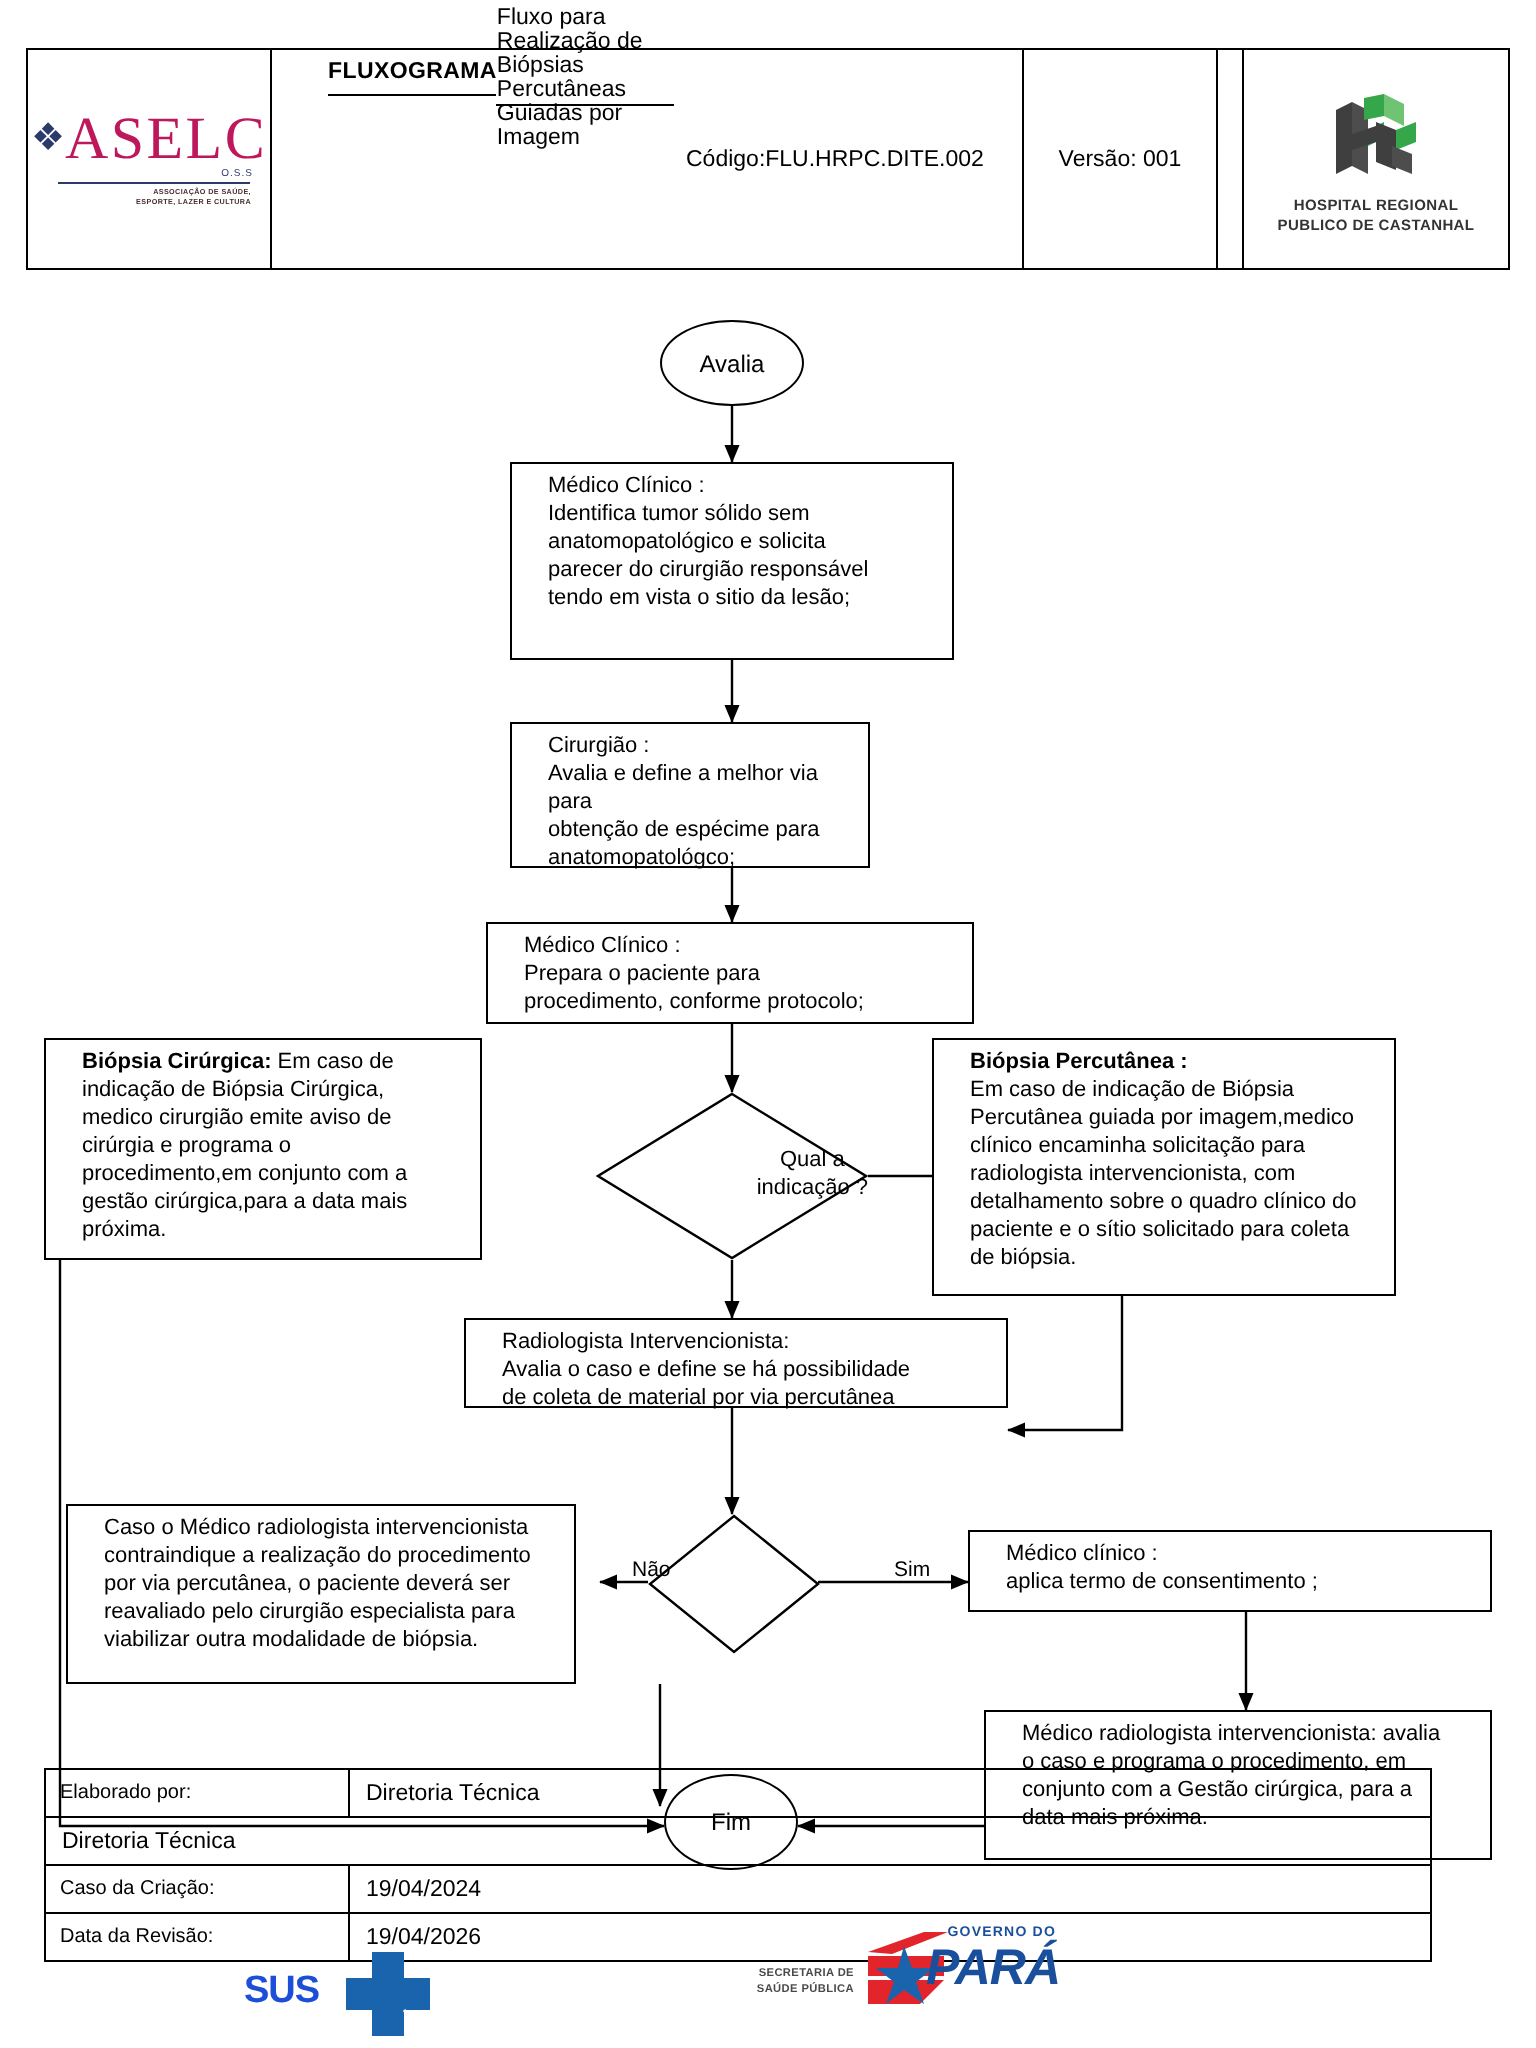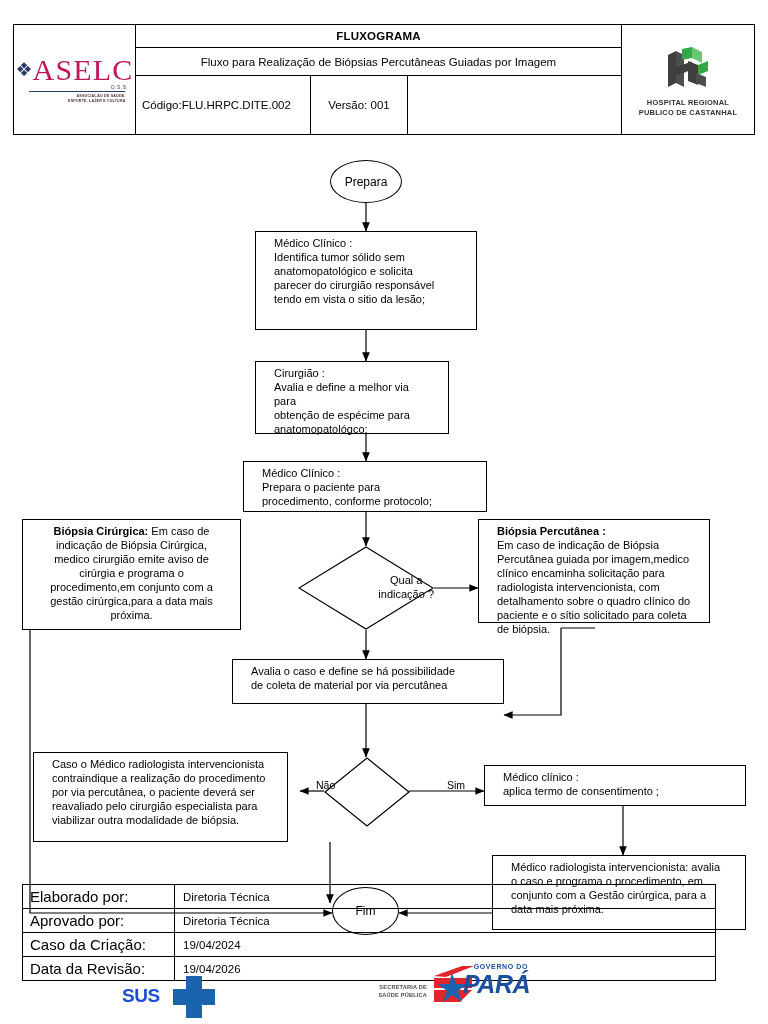--- a/index.html
+++ b/index.html
@@ -8,21 +8,21 @@
     font-family:"Liberation Sans","DejaVu Sans",sans-serif;
     color:#000;
   }
   .page{position:absolute;left:0;top:0;width:768px;height:1024px;}
 
   
   .hdr{position:absolute;left:13px;top:24px;width:742px;height:111px;
        border:1.5px solid #000;box-sizing:border-box;display:flex;}
   .hdr-logo{width:122px;border-right:1.5px solid #000;box-sizing:border-box;
             display:flex;align-items:center;justify-content:center;}
-  .hdr-mid{flex:1;display:flex;flex-direction:column;box-sizing:border-box;}
+  .hdr-mid{flex:1;display:flex;flex-direction:row;box-sizing:border-box;margin-left:28px;}
   .hdr-right{width:133px;border-left:1.5px solid #000;box-sizing:border-box;
              display:flex;flex-direction:column;align-items:center;justify-content:center;}
   .hdr-r1{height:22px;border-bottom:1.2px solid #000;display:flex;align-items:center;
           justify-content:center;font-size:11.5px;font-weight:bold;letter-spacing:.2px;}
   .hdr-r2{height:27px;border-bottom:1.2px solid #000;display:flex;align-items:center;
           justify-content:center;font-size:11.5px;}
   .hdr-r3{flex:1;display:flex;}
   .hc{box-sizing:border-box;display:flex;align-items:center;padding:0 6px;font-size:11.5px;}
   .hc.b{border-right:1.2px solid #000;}
   .hc-cod{width:175px;justify-content:flex-start;}
@@ -59,21 +59,21 @@
   .edge-lbl{position:absolute;font-size:10.5px;background:transparent;}
 
   
   #wires{position:absolute;left:0;top:0;width:768px;height:1024px;pointer-events:none;}
 
   
   .signoff{position:absolute;left:22px;top:884px;width:694px;
            border:1.3px solid #000;border-bottom:none;box-sizing:border-box;background:transparent;}
   .so-row{display:flex;border-bottom:1.3px solid #000;height:24px;box-sizing:border-box;}
   .so-lbl{width:152px;border-right:1.3px solid #000;box-sizing:border-box;
-          display:flex;align-items:center;padding-left:7px;font-size:15px;}
+          display:flex;align-items:center;padding-left:7px;font-size:10px;}
   .so-val{flex:1;display:flex;align-items:center;padding-left:8px;font-size:11.5px;}
 
   
   .sus{position:absolute;left:122px;top:975px;width:92px;height:44px;}
   .sus-txt{position:absolute;left:0;top:10px;font-family:"Liberation Sans",sans-serif;
            font-weight:bold;font-size:19px;color:#1d4ed8;letter-spacing:-.5px;}
   .sus-cross{position:absolute;left:50px;top:0;width:44px;height:44px;}
   .secsaude{position:absolute;left:365px;top:983px;width:62px;text-align:right;
             font-size:5.6px;font-weight:bold;color:#4a4a4a;line-height:1.5;letter-spacing:.2px;}
   .para{position:absolute;left:432px;top:962px;width:96px;height:42px;}
@@ -168,32 +168,32 @@
 
       <path d="M30,630 L30,913 L332,913"></path>
     </g>
 
     <g stroke="#000" stroke-width="1.2" fill="none">
       <path d="M561,628 L595,628"></path>
     </g>
   </svg>
 
   <div class="shape ellipse" style="left:330px;top:160px;width:72px;height:43px;">
-    <span>Prepara</span>
+    <span>Avalia</span>
   </div>
 
   <div class="shape box" style="left:255px;top:231px;width:222px;height:99px;">
     <div>Médico Clínico :</div>
     <div>Identifica tumor sólido sem</div>
     <div>anatomopatológico e solicita</div>
     <div>parecer do cirurgião responsável</div>
     <div>tendo em vista o sitio da lesão;</div>
   </div>
 
-  <div class="shape box" style="left:255px;top:361px;width:194px;height:73px;">
+  <div class="shape box" style="left:255px;top:361px;width:180px;height:73px;">
     <div>Cirurgião :</div>
     <div>Avalia e define a melhor via para</div>
     <div>obtenção de espécime para</div>
     <div>anatomopatológco;</div>
   </div>
 
   <div class="shape box" style="left:243px;top:461px;width:244px;height:51px;">
     <div>Médico Clínico :</div>
     <div>Prepara o paciente  para</div>
     <div>procedimento, conforme protocolo;</div>
@@ -204,30 +204,31 @@
         <polygon points="68,1 135,42 68,83 1,42" fill="#fff" stroke="#000" stroke-width="1.2"></polygon>
       </svg>
     <div class="diamond-lbl">
       <div>
         <div>Qual a</div>
         <div>indicação ?</div>
       </div>
     </div>
   </div>
 
-  <div class="shape box" style="left:22px;top:519px;width:219px;height:111px;text-align:center;">
+  <div class="shape box" style="left:22px;top:519px;width:219px;height:111px;">
     <span style="font-weight:bold">Biópsia Cirúrgica:</span><span> Em caso de indicação de Biópsia Cirúrgica, medico cirurgião emite aviso de cirúrgia e programa o procedimento,em conjunto com a gestão cirúrgica,para a data mais próxima.</span>
   </div>
 
-  <div class="shape box" style="left:478px;top:519px;width:232px;height:104px;">
+  <div class="shape box" style="left:466px;top:519px;width:232px;height:129px;">
     <div style="font-weight:bold">Biópsia Percutânea :</div>
     <span>Em caso de indicação de Biópsia Percutânea guiada por imagem,medico clínico encaminha solicitação para radiologista intervencionista, com detalhamento sobre  o quadro clínico do paciente e o sítio solicitado para coleta de biópsia.</span>
   </div>
 
   <div class="shape box" style="left:232px;top:659px;width:272px;height:45px;">
+    <div>Radiologista Intervencionista:</div>
     <div>Avalia o caso e define se há possibilidade</div>
     <div>de coleta de material por via percutânea</div>
   </div>
 
   <div class="diamond-wrap" style="left:324px;top:757px;width:86px;height:70px;">
     <svg width="86" height="70">
         <polygon points="43,1 85,35 43,69 1,35" fill="#fff" stroke="#000" stroke-width="1.2"></polygon>
       </svg>
     <div class="diamond-lbl"></div>
   </div>
@@ -251,21 +252,20 @@
   <div class="shape ellipse" style="left:332px;top:887px;width:67px;height:48px;background:transparent;">
     <span>Fim</span>
   </div>
 
   <div class="signoff">
     <div class="so-row">
       <div class="so-lbl">Elaborado por:</div>
       <div class="so-val">Diretoria Técnica</div>
     </div>
     <div class="so-row">
-      <div class="so-lbl">Aprovado por:</div>
       <div class="so-val">Diretoria Técnica</div>
     </div>
     <div class="so-row">
       <div class="so-lbl">Caso da Criação:</div>
       <div class="so-val">19/04/2024</div>
     </div>
     <div class="so-row">
       <div class="so-lbl">Data da Revisão:</div>
       <div class="so-val">19/04/2026</div>
     </div>

